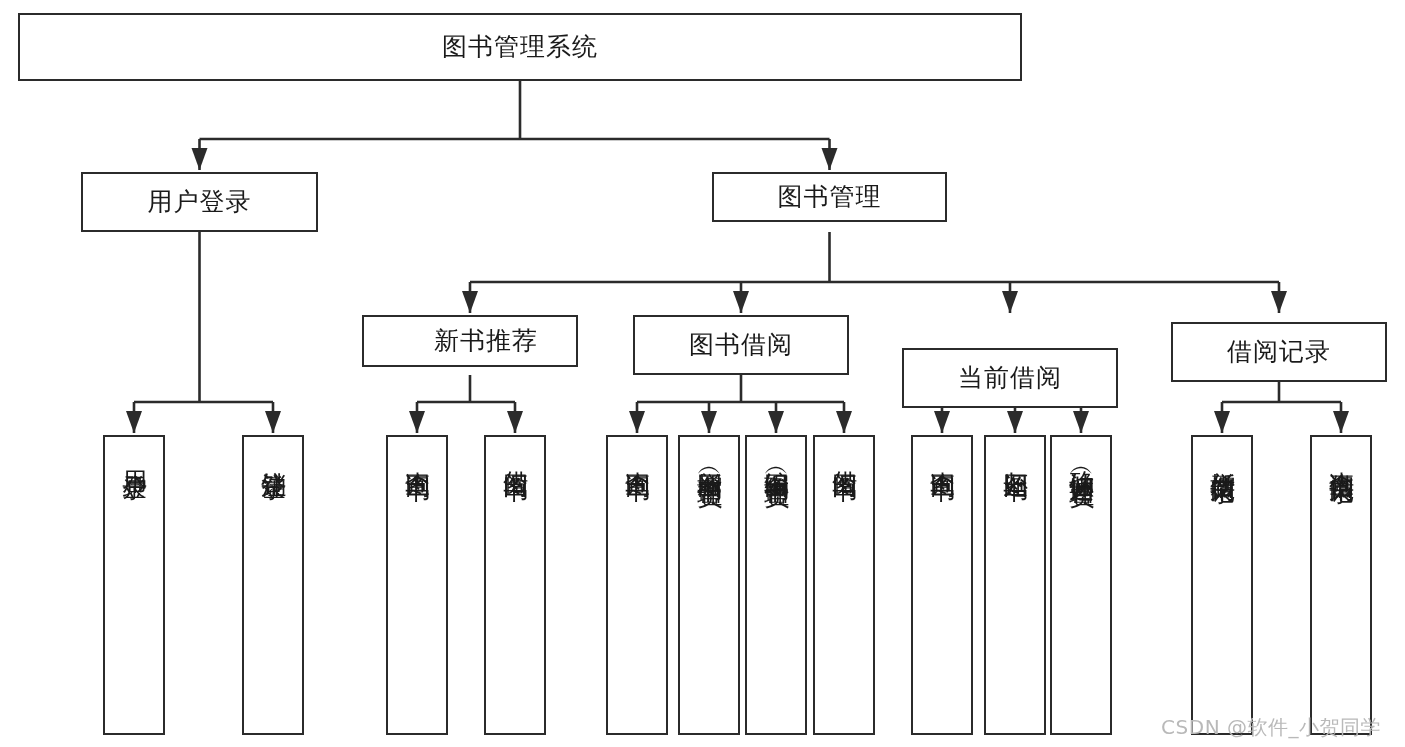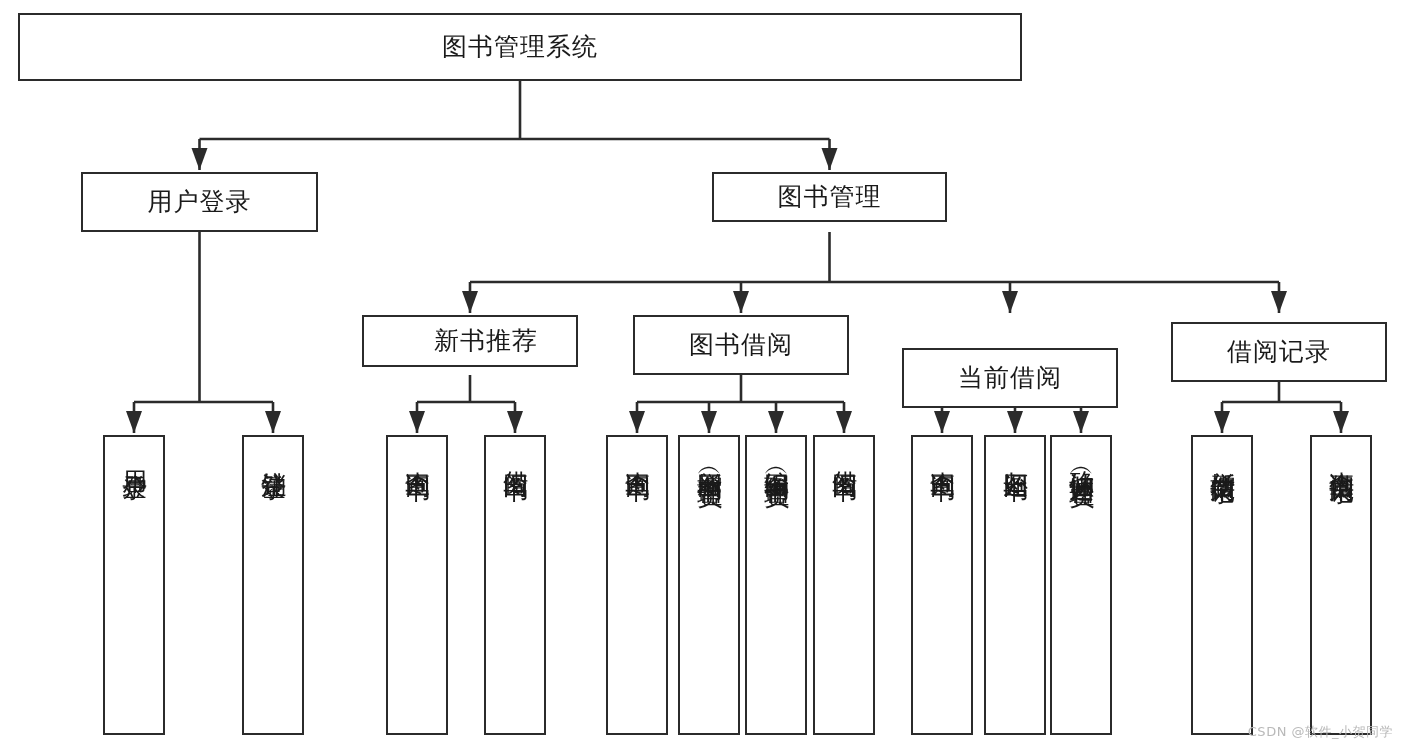--- a/index.html
+++ b/index.html
@@ -55,23 +55,23 @@
   }
   .node.v .node-label {
     writing-mode: vertical-rl;
     text-orientation: upright;
     font-size: 25px;
     line-height: 1.06;
     letter-spacing: 2px;
   }
   #watermark {
     position: absolute;
-    right: 12px;
+    right: 24px;
     bottom: 6px;
-    font-size: 13px;
+    font-size: 20px;
     color: #b9b9b9;
     letter-spacing: 0.5px;
     white-space: nowrap;
     font-family: "DejaVu Sans", "Liberation Sans", sans-serif;
   }
 </style>
 </head>
 <body>
 
 <div id="canvas">

